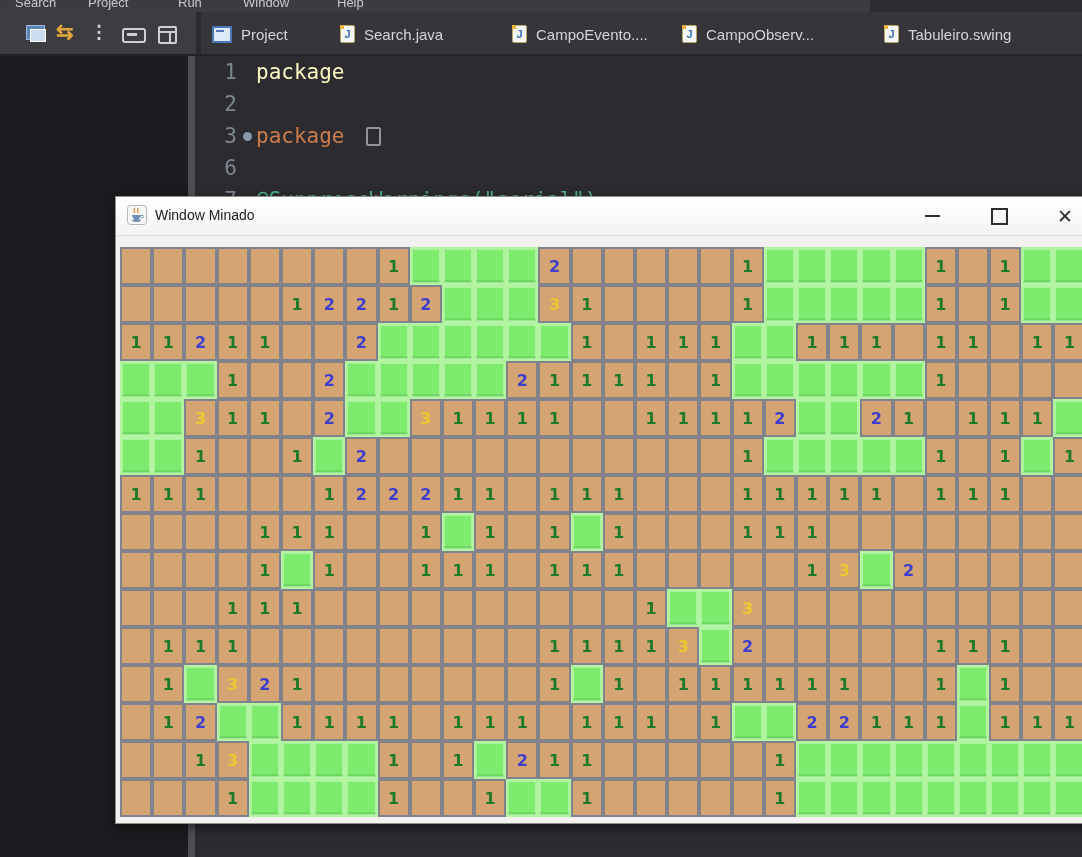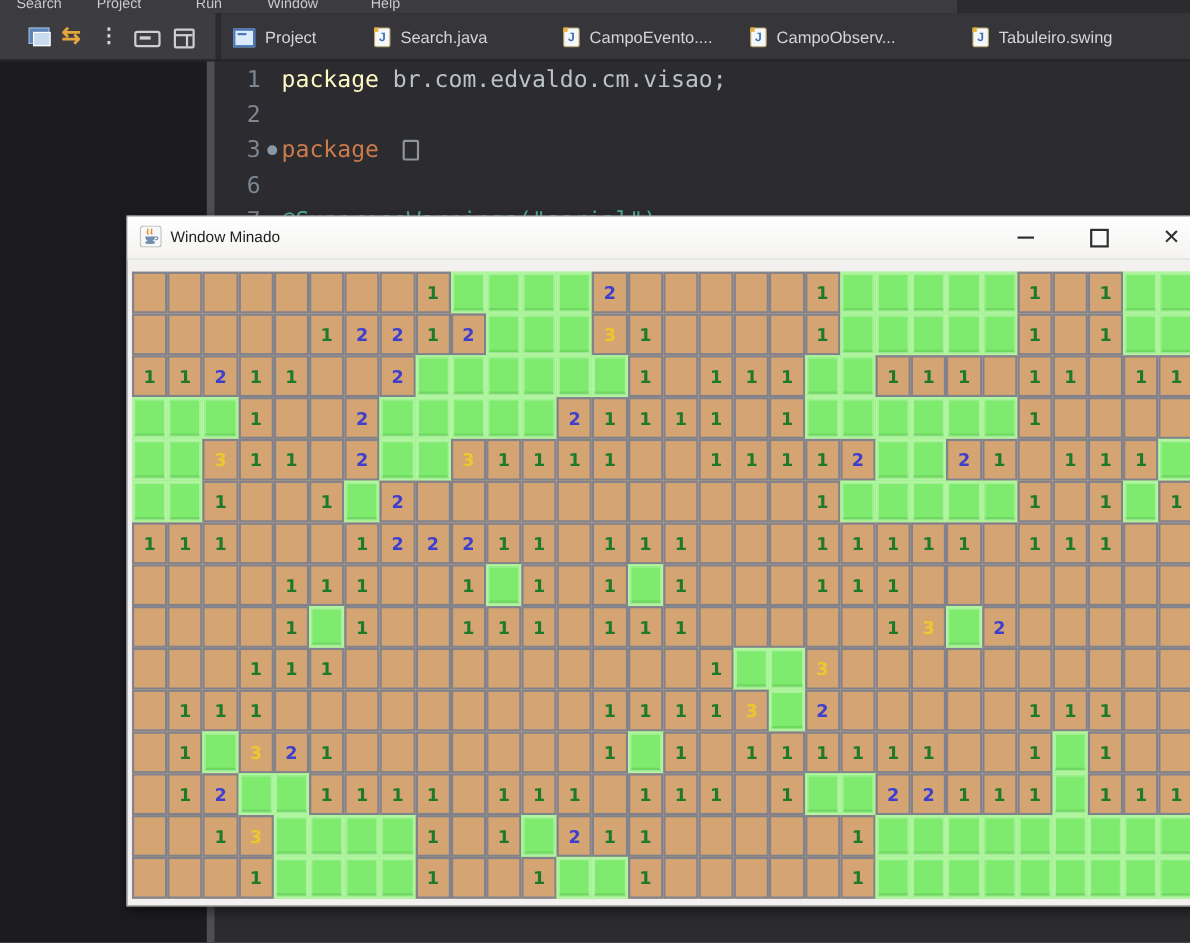--- a/index.html
+++ b/index.html
@@ -105,21 +105,21 @@
         <span>Tabuleiro.swing</span>
       </div>
     </div>
 </div>
 <div class="under-toolbar"></div>
 
 <div class="sidebar"></div>
 <div class="editor"></div>
 <div class="ruler"></div>
 <div class="code" id="code">
-    <div class="code-line"><span class="lnum">1</span><span class="fold-spacer"></span><span style="color: #fef9c3; text-align: right;">package </span><span style="color: rgb(186, 193, 201);">br.com.edvaldo.cm.visao;</span></div>
+    <div class="code-line"><span class="lnum">1</span><span class="fold-spacer"></span><span style="color: #fef9c3; text-align: right;">package </span></div>
     <div class="code-line"><span class="lnum">2</span><span class="fold-spacer"></span></div>
     <div class="code-line"><span class="lnum">3</span><span class="fold"></span><span style="color: rgb(204, 123, 74);">package </span><span class="fold-box"></span></div>
     <div class="code-line"><span class="lnum">6</span><span class="fold-spacer"></span></div>
     <div class="code-line"><span class="lnum">7</span><span class="fold-spacer"></span><span style="color: rgb(79, 174, 144);">@SuppressWarnings("serial")</span></div>
   </div>
 
 <div class="ms-window">
   <div class="ms-titlebar">
     <span class="ms-app-icon">
       <svg width="20" height="20">

